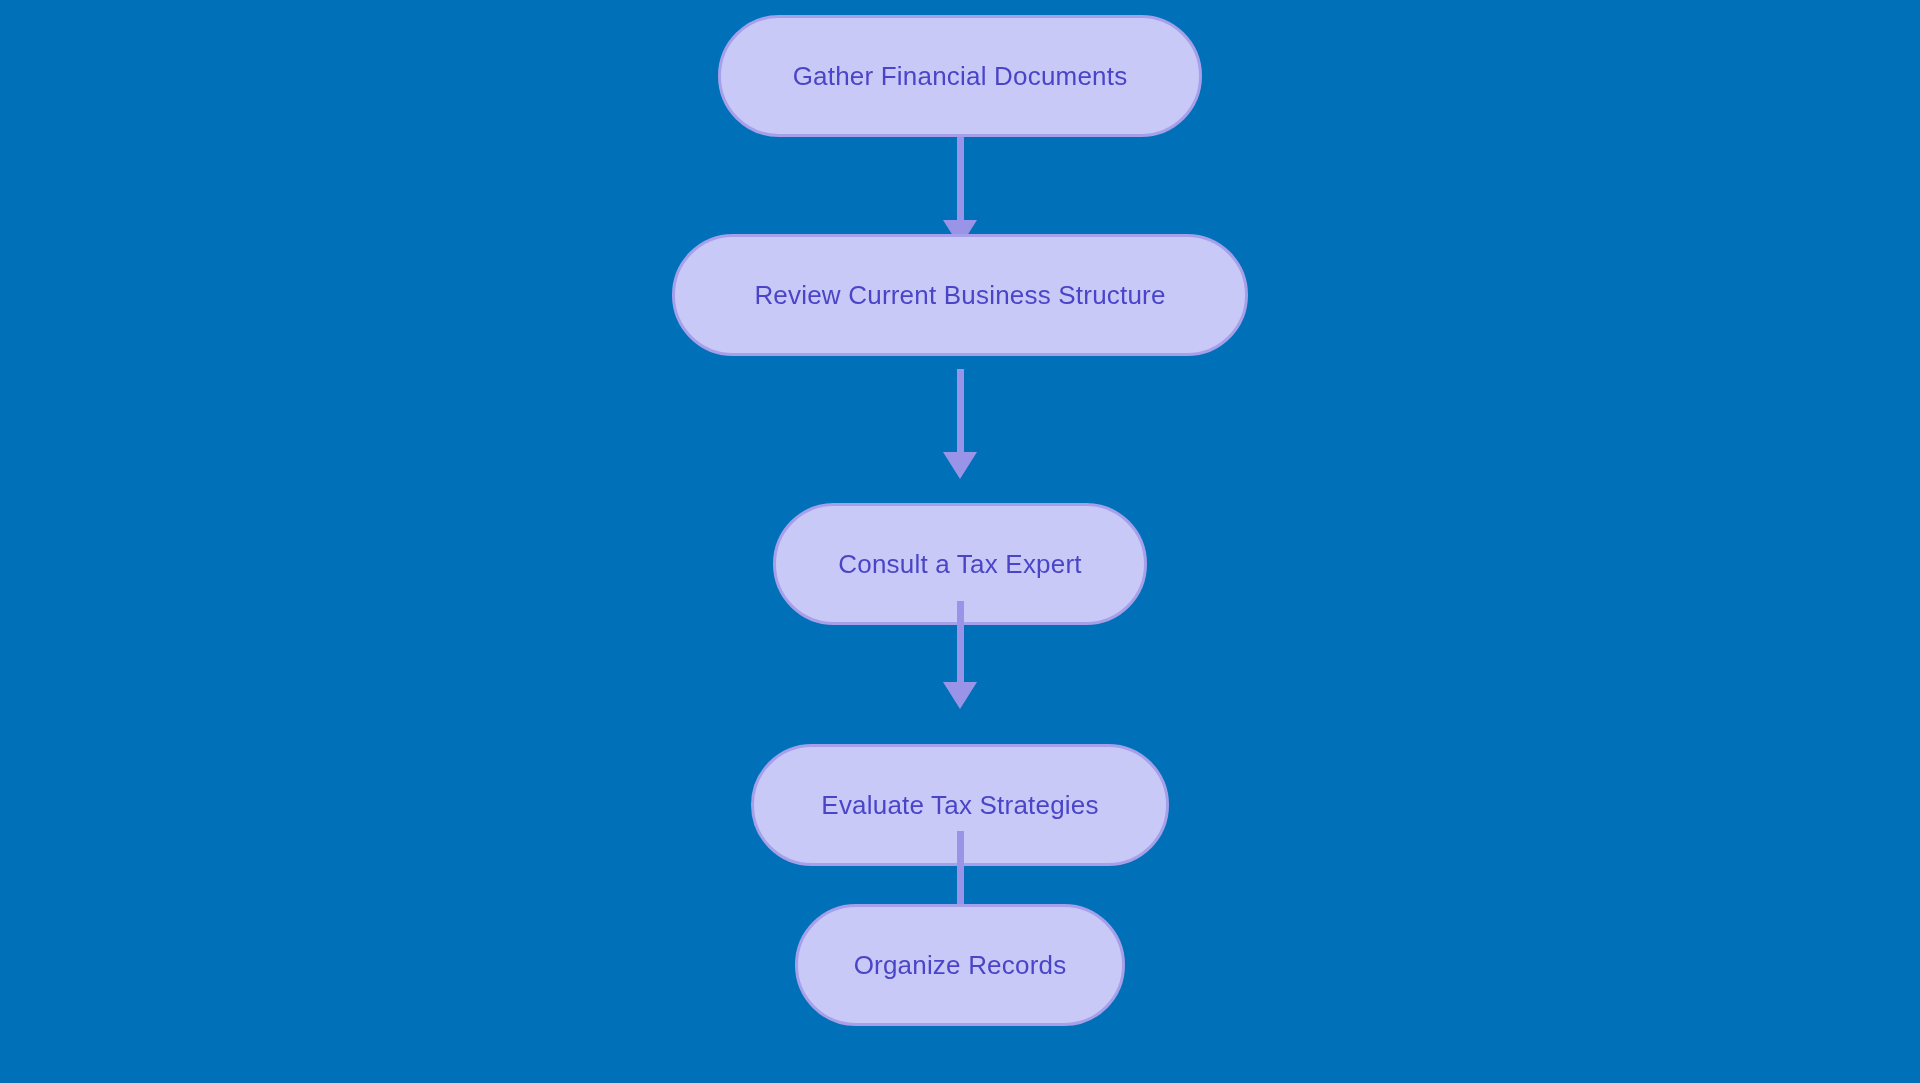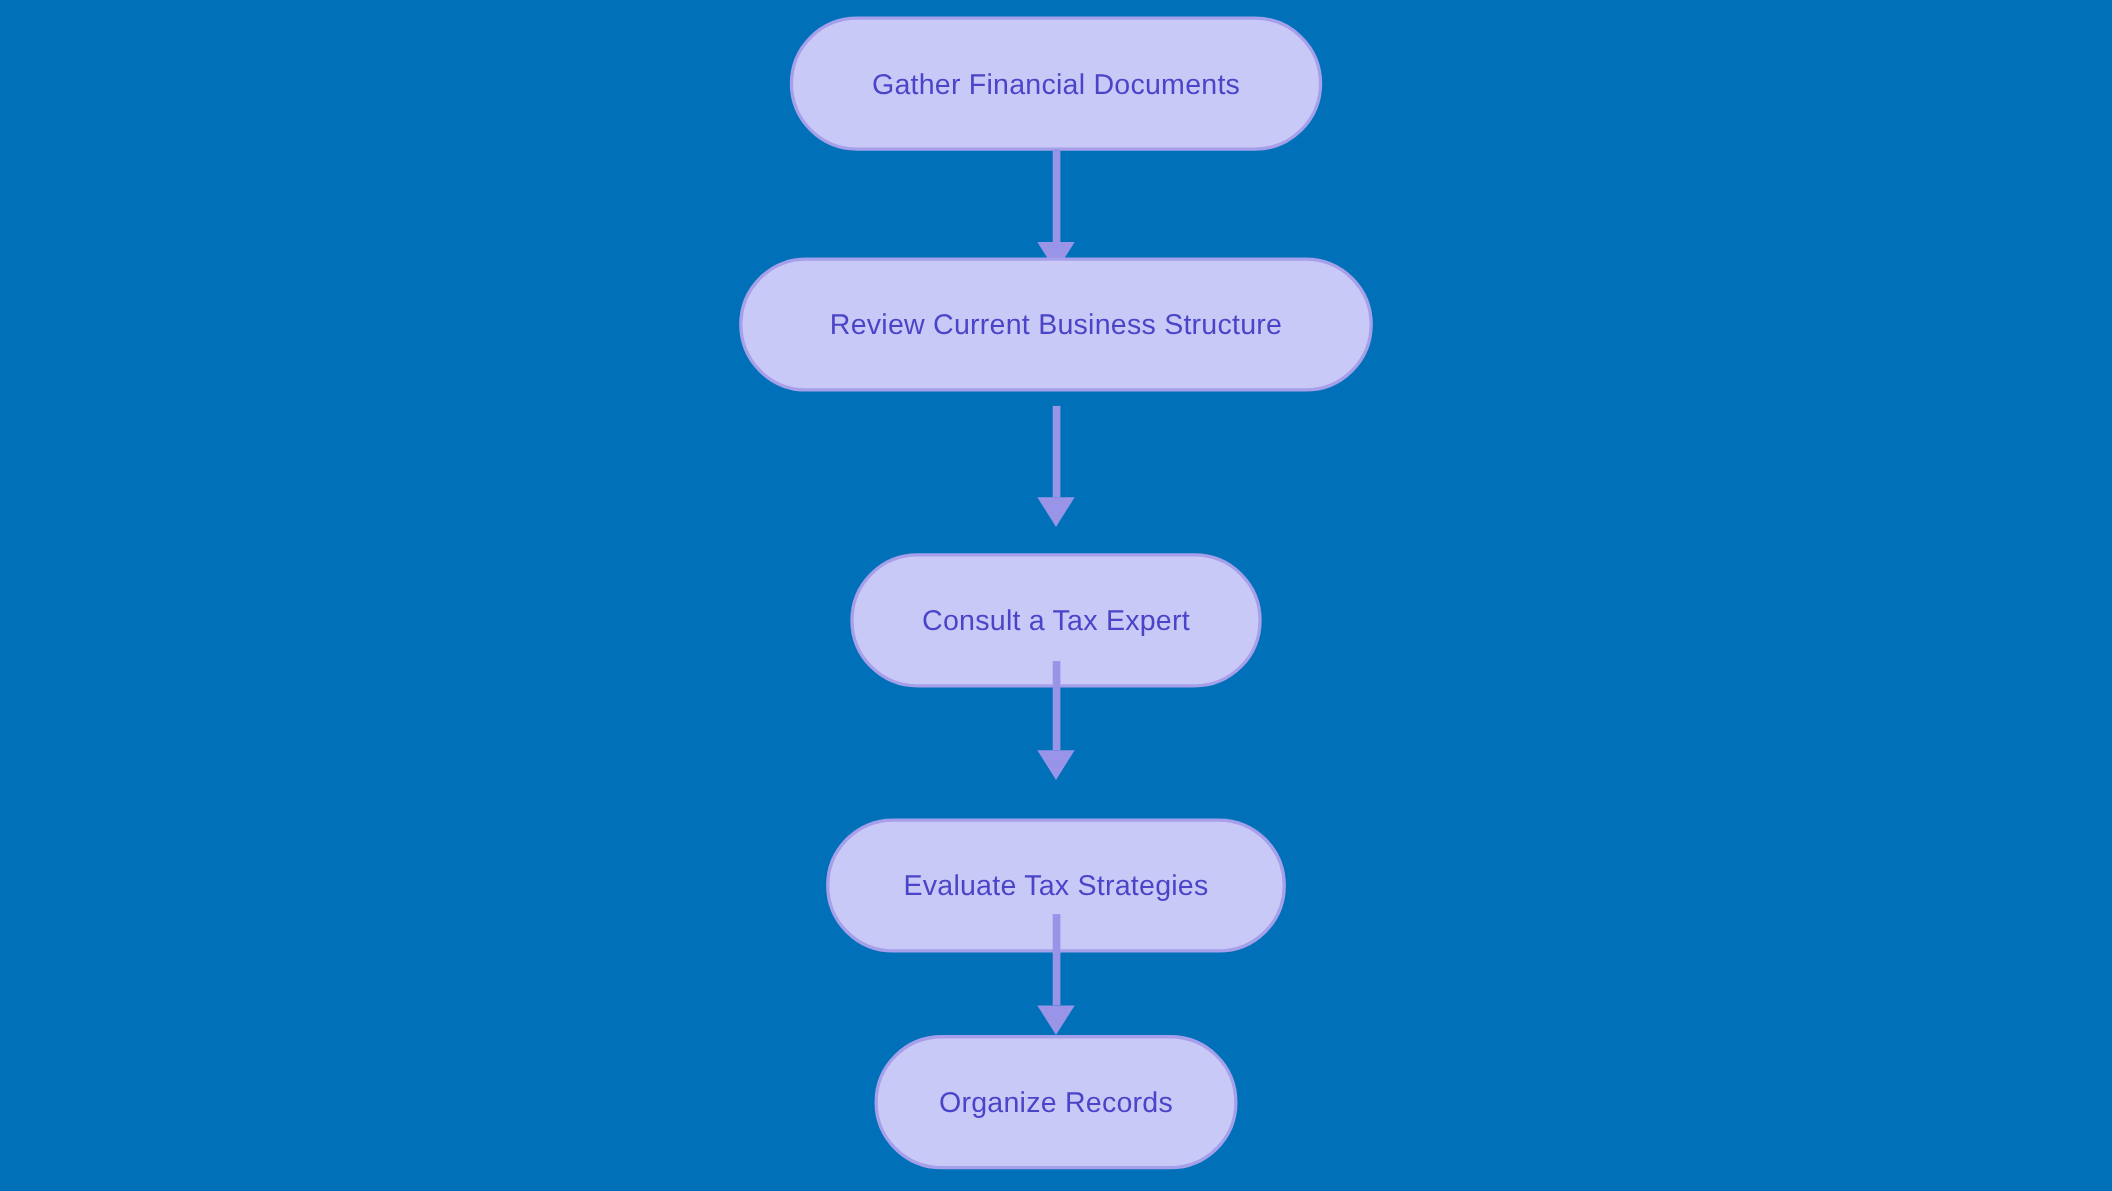--- a/index.html
+++ b/index.html
@@ -33,21 +33,21 @@
     justify-content: center;
     color: var(--node_text);
     font-size: 26px;
     letter-spacing: 0.2px;
     white-space: nowrap;
   }
   .node-0 { top: 15px;  width: 484px; }
   .node-1 { top: 234px; width: 576px; }
   .node-2 { top: 503px; width: 374px; }
   .node-3 { top: 744px; width: 418px; }
-  .node-4 { top: 941px; width: 330px; justify-content: center; }
+  .node-4 { top: 904px; width: 330px; justify-content: center; }
 
   .flow-arrow {
     position: absolute;
     left: 50%;
     transform: translateX(-50%);
     display: flex;
     flex-direction: column;
     align-items: center;
   }
   .arrow-0 { top: 137px; height: 110px; }

